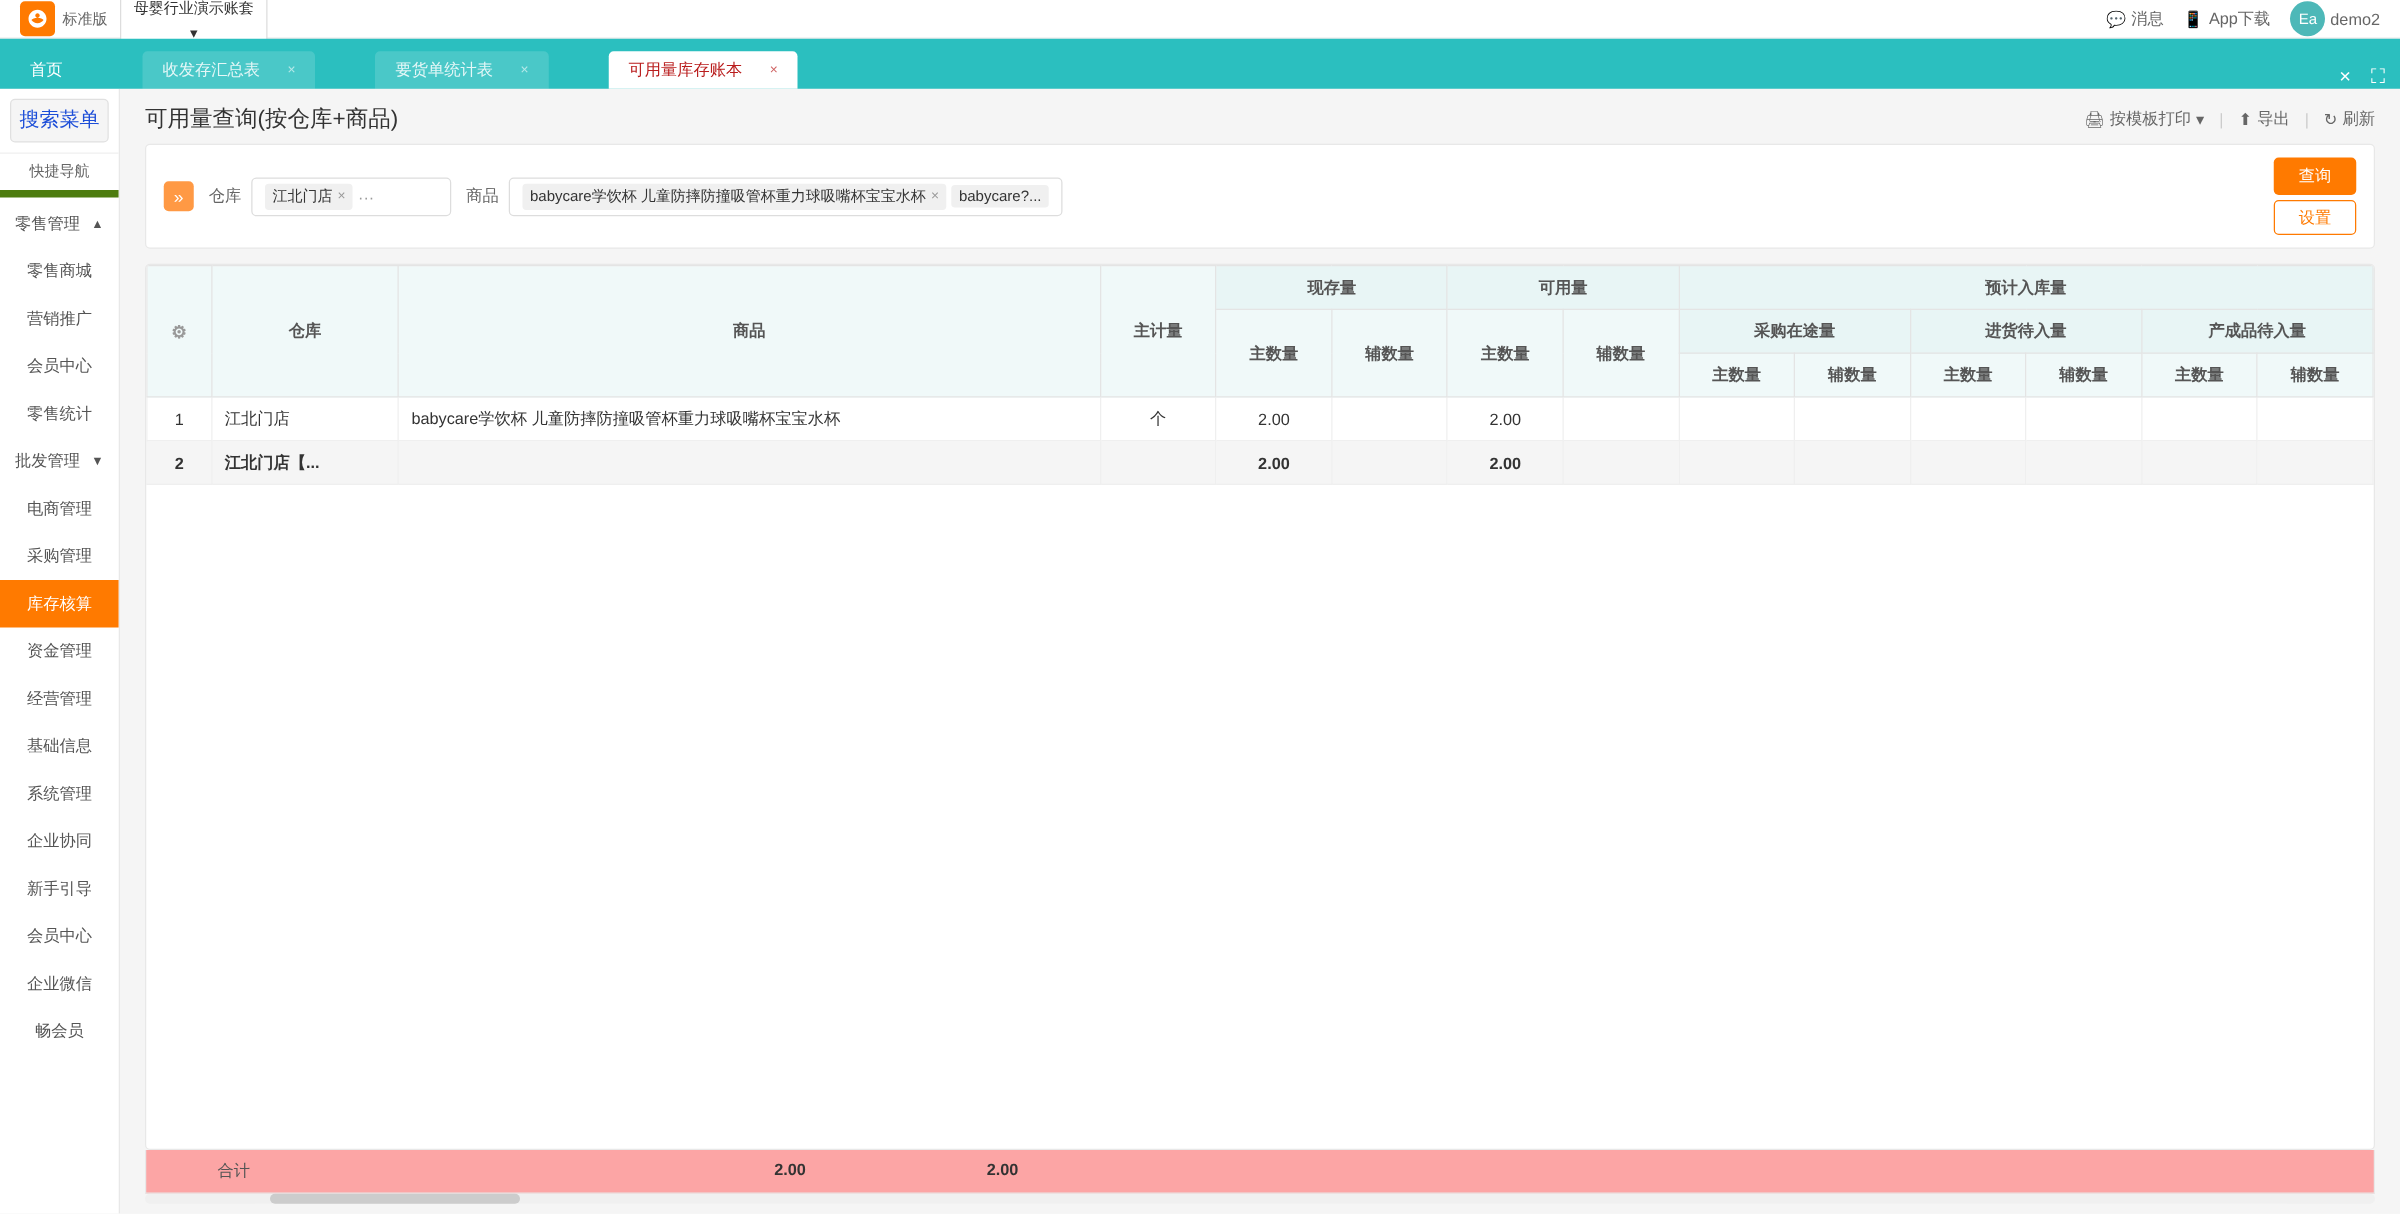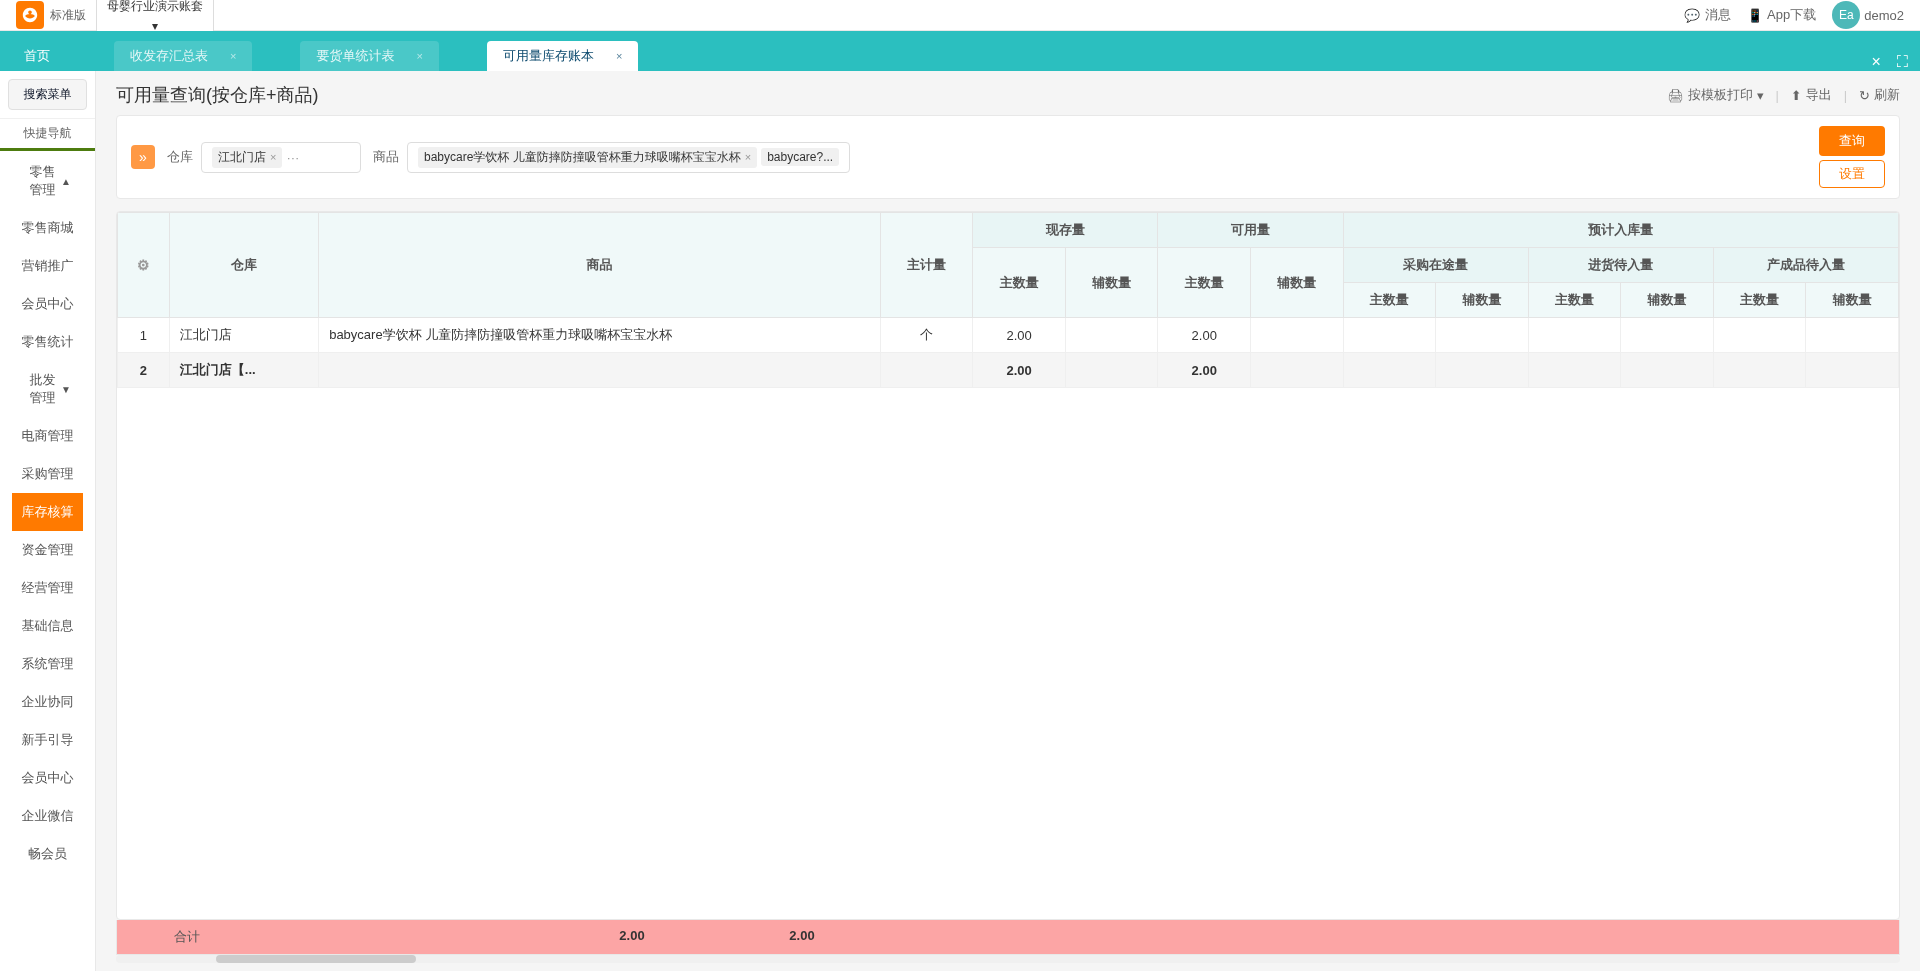--- a/index.html
+++ b/index.html
@@ -13,35 +13,35 @@
     .logo-icon svg { width: 18px; height: 18px; fill: white; }
     .logo-text { font-size: 12px; color: #666; }
     .industry-select { display: flex; align-items: center; gap: 4px; padding: 4px 10px; border: 1px solid #ddd; border-radius: 4px; cursor: pointer; font-size: 12px; color: #333; background: #fff; flex-direction: column; }
     .top-bar-right { display: flex; align-items: center; gap: 16px; font-size: 13px; color: #666; }
     .top-bar-right-item { display: flex; align-items: center; gap: 4px; cursor: pointer; }
     .avatar { width: 28px; height: 28px; border-radius: 50%; background: #4db8b8; display: flex; align-items: center; justify-content: center; color: white; font-size: 12px; }
 
     
     .nav-tabs { height: 40px; background: #2bbfbf; display: flex; align-items: flex-end; padding: 0 8px; flex-shrink: 0; gap: 2px; position: relative; }
     .nav-tab { padding: 6px 16px; border-radius: 4px 4px 0 0; font-size: 13px; cursor: pointer; display: flex; align-items: center; gap: 22px; color: rgba(255,255,255,0.85); background: rgba(255,255,255,0.15); margin-left: 46px; }
-    .nav-tab.active { background: #fff; color: #0c4a6e; }
+    .nav-tab.active { background: #fff; color: #b91c1c; }
     .nav-tab .close { font-size: 11px; opacity: 0.7; cursor: pointer; }
     .nav-home { padding: 6px 16px; color: #fff; font-size: 13px; cursor: pointer; }
     .nav-tabs-right { margin-left: auto; display: flex; align-items: center; gap: 8px; }
     .nav-tabs-right-btn { color: white; cursor: pointer; font-size: 16px; padding: 0 4px; }
 
     
     .main-layout { display: flex; flex: 1; overflow: hidden; }
 
     
     .sidebar { width: 96px; background: #fff; border-right: 1px solid #e8e8e8; display: flex; flex-direction: column; overflow-y: auto; flex-shrink: 0; }
     .sidebar-search { padding: 8px; border-bottom: 1px solid #f0f0f0; }
-    .sidebar-search-btn { width: 100%; padding: 6px 0; background: #f5f5f5; border: 1px solid #e0e0e0; border-radius: 4px; text-align: center; font-size: 12px; color: #0f172a; cursor: pointer; }
-    .sidebar-nav-btn { padding: 6px; text-align: center; font-size: 12px; color: #666; cursor: pointer; border-bottom: 3px solid #4d7c0f; }
-    .sidebar-section { padding: 2px 12px; }
+    .sidebar-search-btn { width: 100%; padding: 6px 0; background: #f5f5f5; border: 1px solid #e0e0e0; border-radius: 4px; text-align: center; font-size: 16px; color: #1d4ed8; cursor: pointer; }
+    .sidebar-nav-btn { padding: 6px; text-align: center; font-size: 12px; color: #666; cursor: pointer; border-bottom: 6px solid #4d7c0f; }
+    .sidebar-section { padding: 2px 0; }
     .sidebar-item { padding: 10px 8px; text-align: center; font-size: 13px; color: #555; cursor: pointer; position: relative; }
     .sidebar-item.active { background: #ff7a00; color: #fff; }
     .sidebar-item.has-arrow { display: flex; align-items: center; justify-content: space-between; padding: 10px 12px; }
     .sidebar-group-label { display: flex; align-items: center; justify-content: center; gap: 4px; font-size: 13px; }
     .sidebar-arrow { font-size: 10px; }
 
     
     .content { flex: 1; display: flex; flex-direction: column; overflow: hidden; background: #f5f5f5; }
     .page-header { padding: 12px 20px 8px; display: flex; align-items: center; justify-content: space-between; background: #f5f5f5; }
     .page-title { font-size: 18px; font-weight: 500; color: #333; }

